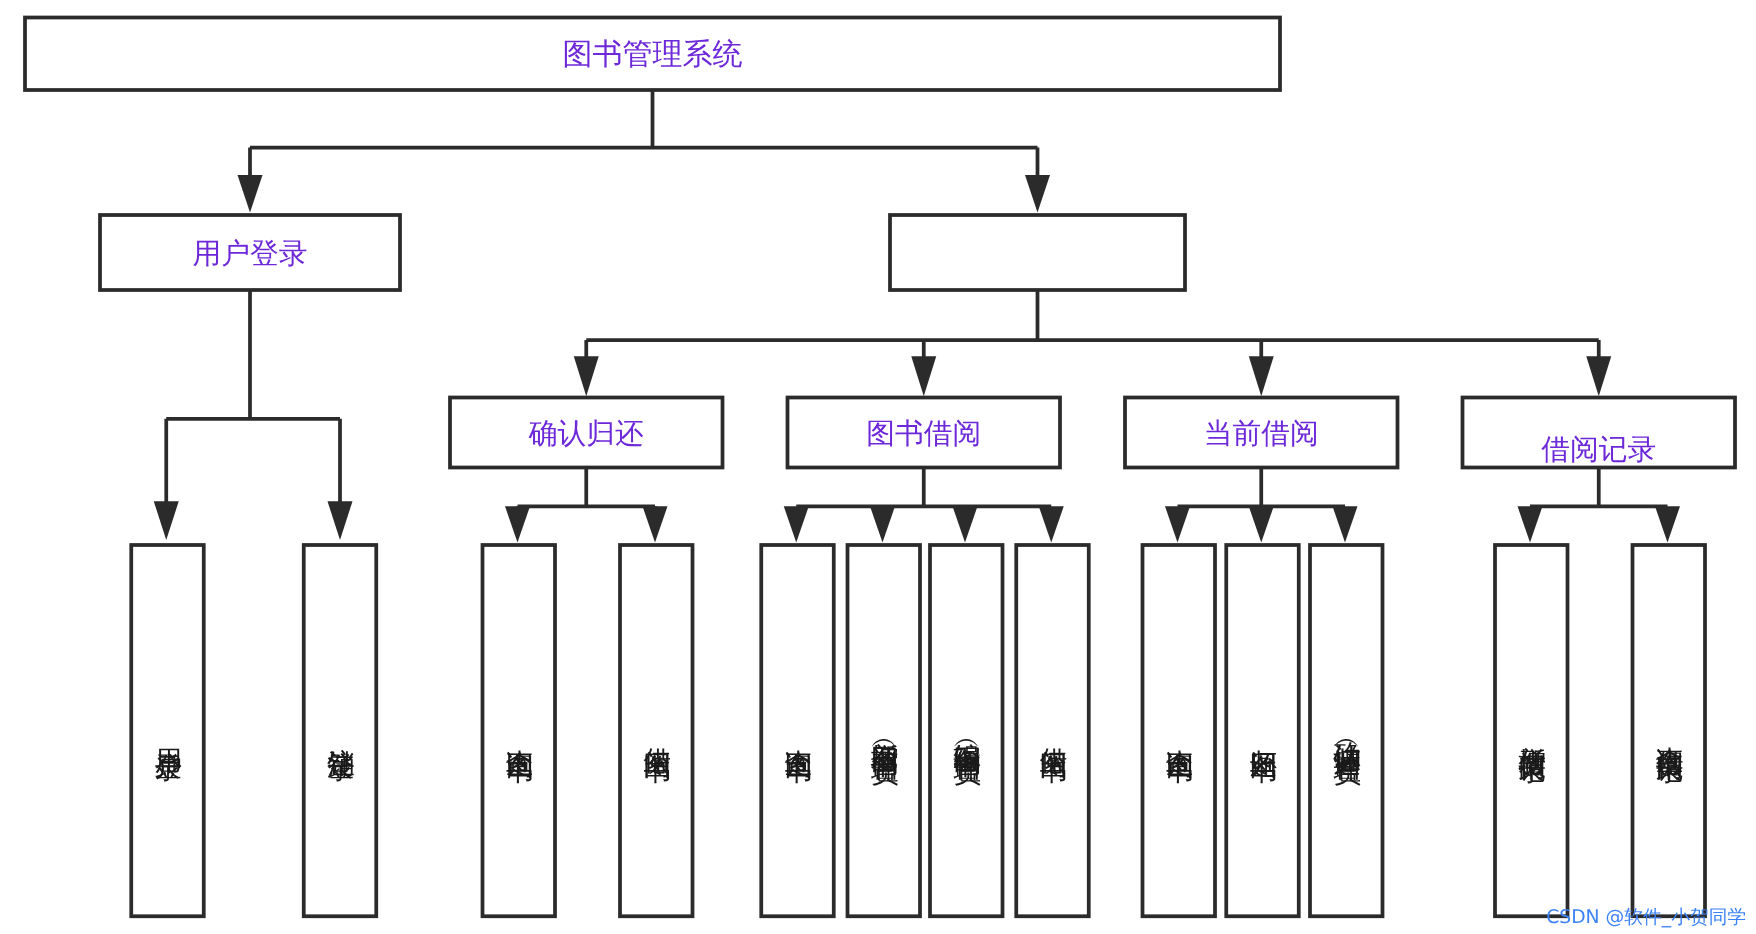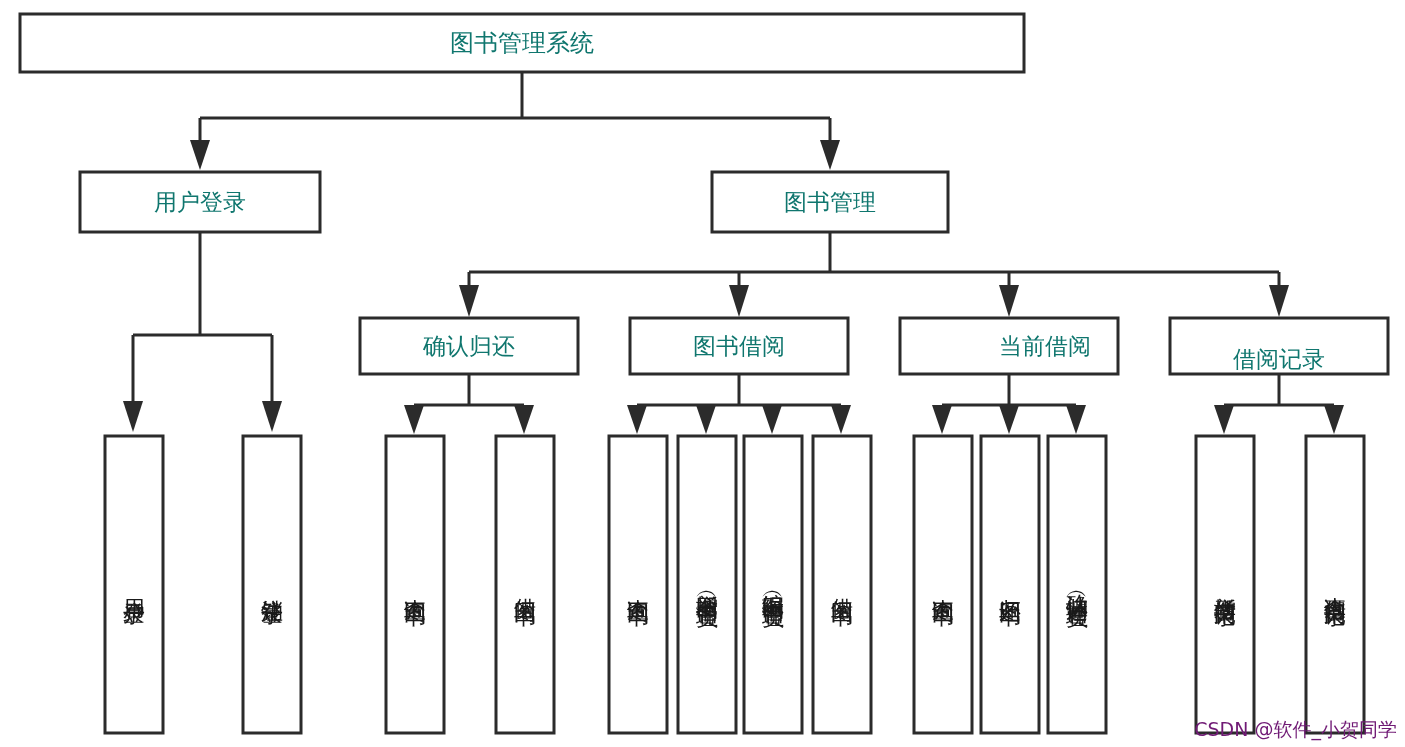--- a/index.html
+++ b/index.html
@@ -31,28 +31,28 @@
     display:flex;
     align-items:center;
     justify-content:center;
     white-space:nowrap;
     pointer-events:none;
     user-select:none;
   }
   .hlabel{
     position:absolute;
     display:flex;align-items:center;justify-content:center;
-    font-size:23px;color:#0f766e;white-space:nowrap;
+    font-size:23px;color:#6d28d9;white-space:nowrap;
     font-family:"DejaVu Sans","Liberation Sans",sans-serif;
     pointer-events:none;user-select:none;
   }
   .title-label{font-size:24px;}
   #watermark{
     position:absolute;right:8px;bottom:4px;
-    font-size:19px;color:#701a75;
+    font-size:15px;color:#3b82f6;
     font-family:"DejaVu Sans","Liberation Sans",sans-serif;
     white-space:nowrap;user-select:none;
   }
 </style>
 </head>
 <body>
 
 <div id="diagram-root">
 
   <svg id="diagram-svg" viewBox="0 0 1405 747">
@@ -137,25 +137,24 @@
       <rect class="node-box" x="981" y="436" width="58" height="297"></rect>
       <rect class="node-box" x="1048" y="436" width="58" height="297"></rect>
       <rect class="node-box" x="1196" y="436" width="58" height="297"></rect>
       <rect class="node-box" x="1306" y="436" width="58" height="297"></rect>
     </g>
   </svg>
 
   <div class="hlabel title-label" style="left:20px;top:14px;width:1004px;height:58px;">图书管理系统</div>
 
   <div class="hlabel" style="left:80px;top:172px;width:240px;height:60px;">用户登录</div>
-  <div class="hlabel" style="left:712px;top:172px;width:236px;height:60px;">图书管理</div>
 
   <div class="hlabel" style="left:360px;top:318px;width:218px;height:56px;">确认归还</div>
   <div class="hlabel" style="left:630px;top:318px;width:218px;height:56px;">图书借阅</div>
-  <div class="hlabel" style="left:936px;top:318px;width:218px;height:56px;">当前借阅</div>
+  <div class="hlabel" style="left:900px;top:318px;width:218px;height:56px;">当前借阅</div>
   <div class="hlabel" style="left:1170px;top:318px;width:218px;height:56px;margin-top:13px;">借阅记录</div>
 
   <div class="vlabel" style="left:105px;top:436px;width:58px;height:297px;">用户登录</div>
   <div class="vlabel" style="left:243px;top:436px;width:58px;height:297px;">注销登录</div>
   <div class="vlabel" style="left:386px;top:436px;width:58px;height:297px;">查询图书</div>
   <div class="vlabel" style="left:496px;top:436px;width:58px;height:297px;">借阅图书</div>
   <div class="vlabel" style="left:609px;top:436px;width:58px;height:297px;">查询图书</div>
   <div class="vlabel" style="left:678px;top:436px;width:58px;height:297px;">新增图书（管理员）</div>
   <div class="vlabel" style="left:744px;top:436px;width:58px;height:297px;">编辑图书（管理员）</div>
   <div class="vlabel" style="left:813px;top:436px;width:58px;height:297px;">借阅图书</div>

